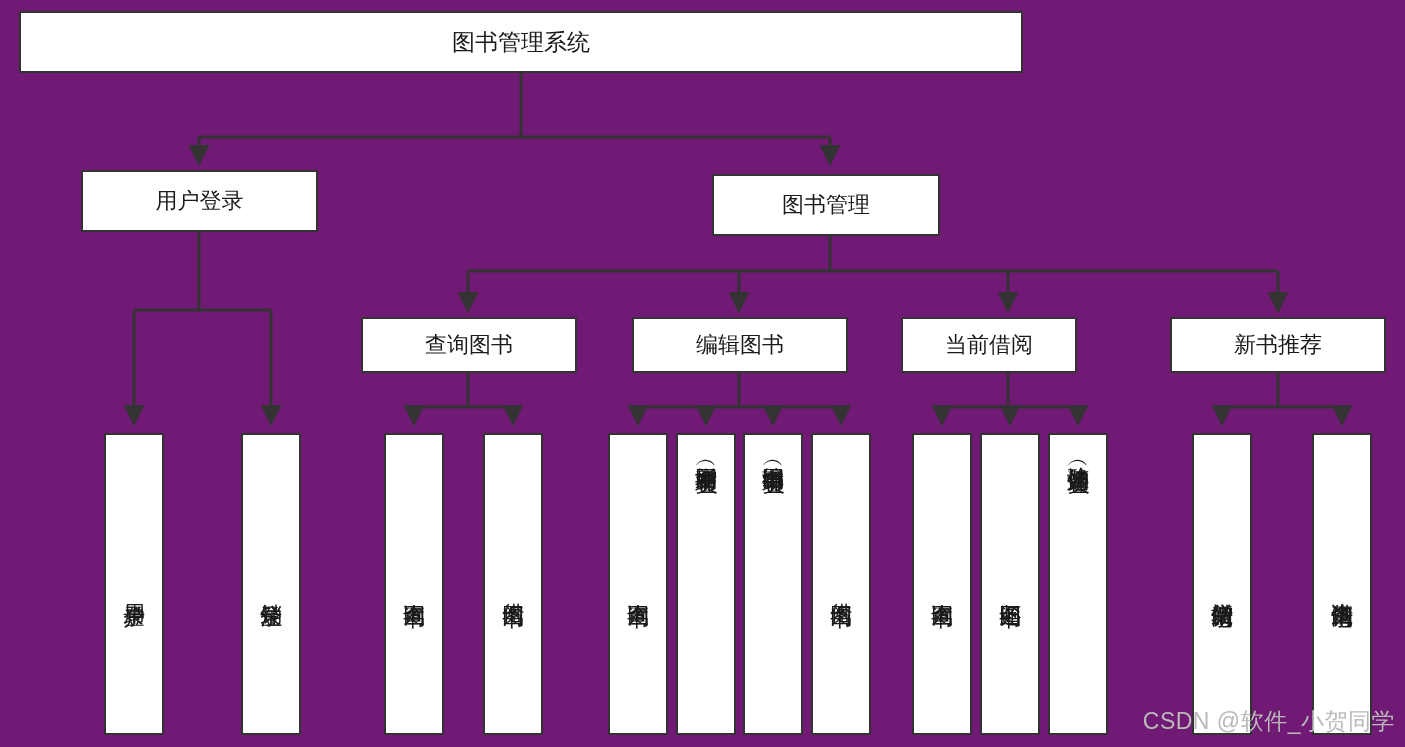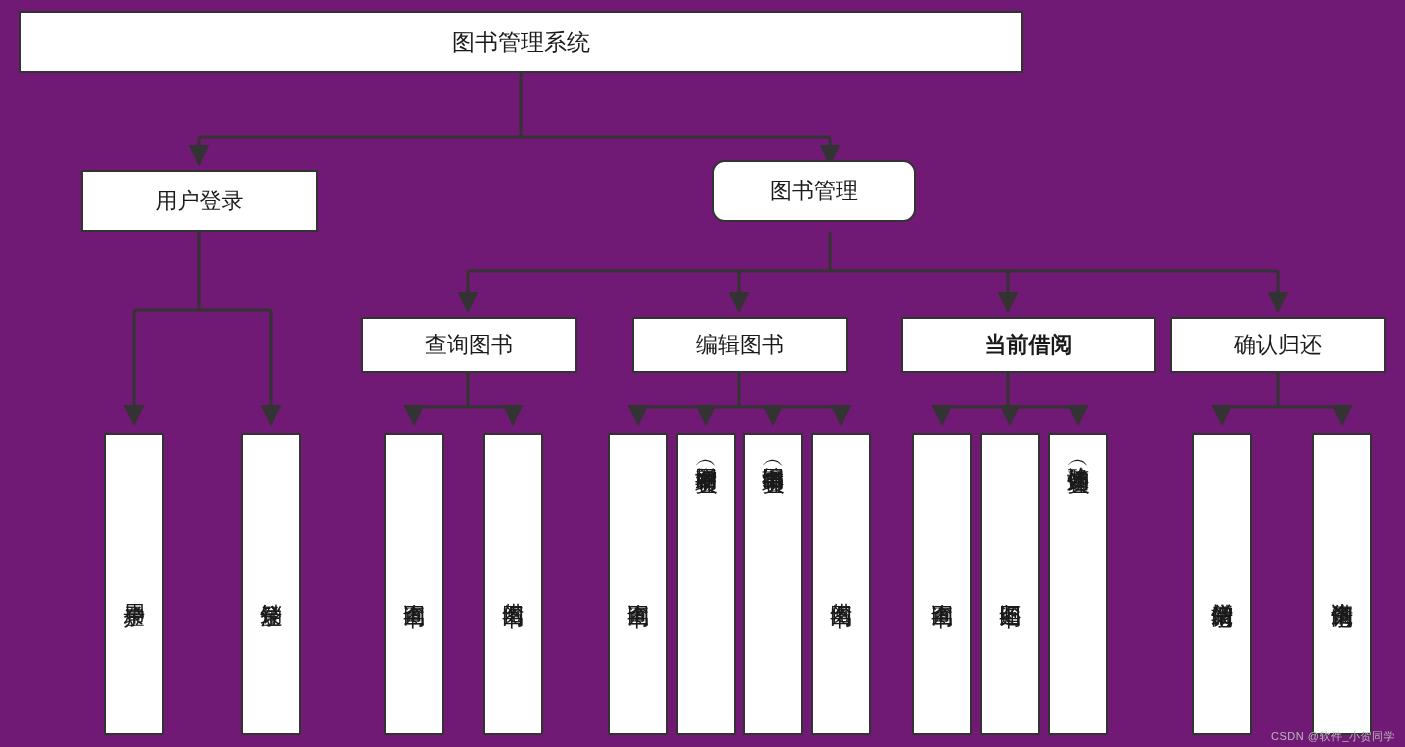--- a/index.html
+++ b/index.html
@@ -60,22 +60,22 @@
     align-items: center;
     justify-content: center;
   }
   .leaf-inner.top {
     align-items: flex-start;
     padding-top: 6px;
   }
   .watermark {
     position: absolute;
     right: 10px;
-    bottom: 3px;
-    font-size: 11px;
+    bottom: 10px;
+    font-size: 23px;
     color: #b9b9b9;
     white-space: nowrap;
     letter-spacing: 0.5px;
   }
 </style>
 </head>
 <body>
 
 <div id="canvas">
 
@@ -131,35 +131,35 @@
     </g>
   </svg>
 
   <div class="node root" style="left:19px; top:11px; width:1004px; height:62px;">
     <span>图书管理系统</span>
   </div>
 
   <div class="node level2" style="left:81px; top:170px; width:237px; height:62px;">
     <span>用户登录</span>
   </div>
-  <div class="node level2" style="left:712px; top:160px; width:204px; height:62px;border-radius:13px;">
+  <div class="node level2" style="left:712px; top:174px; width:228px; height:62px;">
     <span>图书管理</span>
   </div>
 
   <div class="node level2" style="left:361px; top:317px; width:216px; height:56px;">
     <span>查询图书</span>
   </div>
   <div class="node level2" style="left:632px; top:317px; width:216px; height:56px;">
     <span>编辑图书</span>
   </div>
-  <div class="node level2" style="left:901px; top:317px; width:255px; height:56px;font-weight:bold;">
+  <div class="node level2" style="left:901px; top:317px; width:176px; height:56px;">
     <span>当前借阅</span>
   </div>
   <div class="node level2" style="left:1170px; top:317px; width:216px; height:56px;">
-    <span>确认归还</span>
+    <span>新书推荐</span>
   </div>
 
   <div class="node leaf" style="left:104px; top:433px; width:60px; height:302px;">
     <div class="leaf-inner">
       <span class="vtext">用户登录</span>
     </div>
   </div>
   <div class="node leaf" style="left:241px; top:433px; width:60px; height:302px;">
     <div class="leaf-inner">
       <span class="vtext">注销登录</span>

